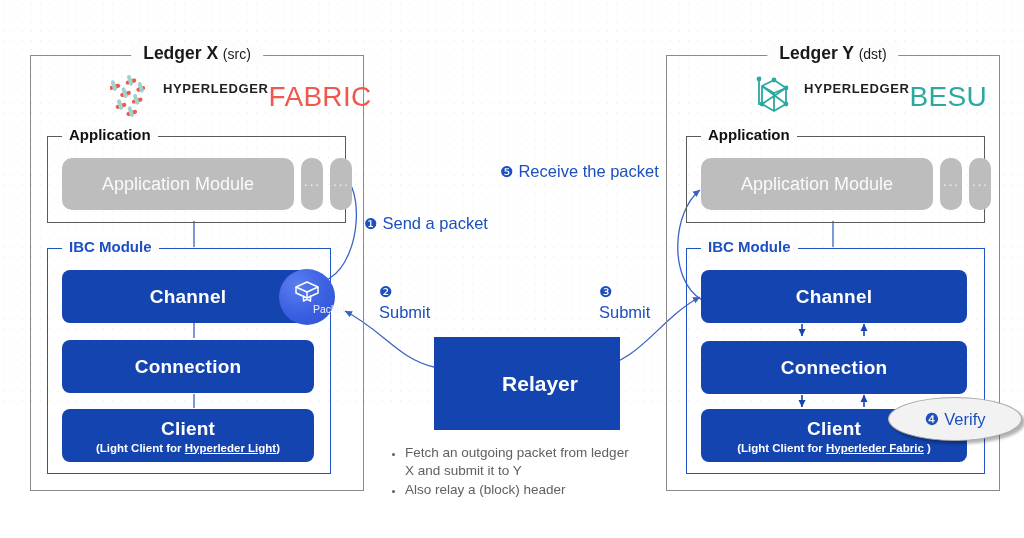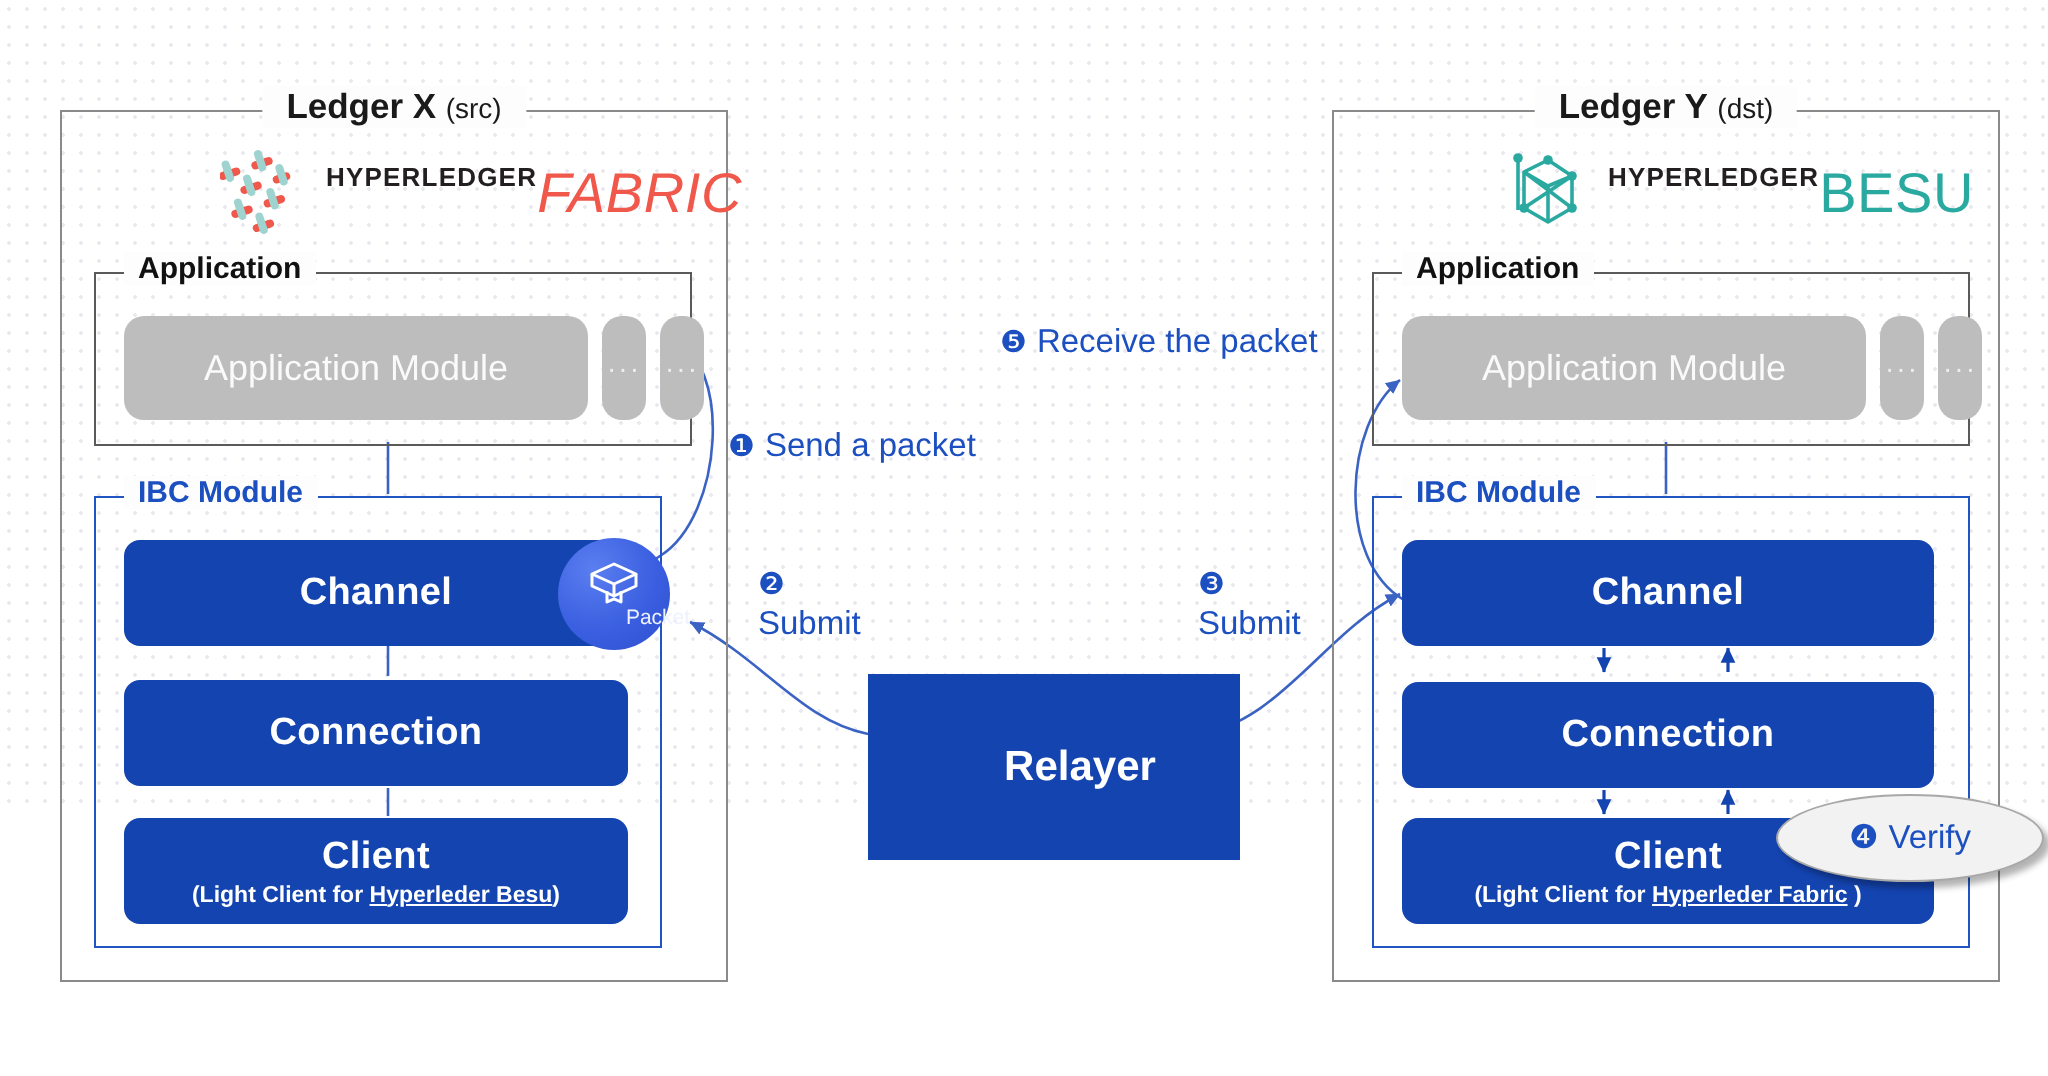--- a/index.html
+++ b/index.html
@@ -41,21 +41,21 @@
     position:absolute;display:flex;align-items:center;gap:9px;
   }
   .logo-mark{width:44px;height:44px;position:relative;flex:none;}
   .logo-text{display:flex;flex-direction:row;line-height:1;}
   .logo-top{
     font-size:13px;font-weight:bold;letter-spacing:0.6px;color:#231f20;
   }
   .logo-bottom{
     font-size:28px;font-weight:normal;letter-spacing:0.3px;margin-top:1px;
   }
-  .fabric .logo-bottom{color:#f0584b;font-style:italic;}
+  .fabric .logo-bottom{color:#f0584b;}
   .besu .logo-bottom{color:#2aa9a0;}
 
   
   .group{
     position:absolute;
     border:1.4px solid #5a5a5a;
     background:transparent;
   }
   .group.blue{border-color:#2255c4;}
   .group-label{
@@ -219,37 +219,43 @@
   <div class="bbox" style="left:62px;top:270px;width:252px;height:53px;">
     <div class="t1">Channel</div>
   </div>
 
   <div class="bbox" style="left:62px;top:340px;width:252px;height:53px;">
     <div class="t1">Connection</div>
   </div>
 
   <div class="bbox" style="left:62px;top:409px;width:252px;height:53px;">
     <div class="t1">Client</div>
-    <div class="t2"><span>(Light Client for </span><u>Hyperleder Besu</u><span>)</span></div>
+    <div class="t2"><span>(Light Client for </span><u>Hyperleder Light</u><span>)</span></div>
   </div>
 
   <div class="packet" style="left:279px;top:269px;">
     <svg width="30" height="26" viewBox="0 0 30 26">
       <g fill="none" stroke="#ffffff" stroke-width="1.5" stroke-linejoin="round">
         <path d="M15 2 L26 7 L15 12 L4 7 Z"></path>
         <path d="M4 7 L4 13 L15 18 L26 13 L26 7"></path>
         <path d="M15 12 L15 18"></path>
         <path d="M11.5 15.6 L11.5 21 L15 19.4 L18.5 21 L18.5 15.6"></path>
       </g>
     </svg>
     <div class="plabel">Packet</div>
   </div>
 
   <div class="relayer" style="left:434px;top:337px;width:160px;height:93px;padding-left:26px;">
     <span>Relayer</span>
+  </div>
+  <div class="relayer-notes" style="left:390px;top:444px;width:245px;">
+    <ul>
+      <li>Fetch an outgoing packet from ledger X and submit it to Y</li>
+      <li>Also relay a (block) header</li>
+    </ul>
   </div>
 
   <div class="step" style="left:364px;top:214px;">
     <span class="num">❶</span>
     <span>Send a packet</span>
   </div>
 
   <div class="step" style="left:379px;top:283px;flex-direction:column;align-items:flex-start;gap:2px;">
     <span class="num">❷</span>
     <span>Submit</span>

